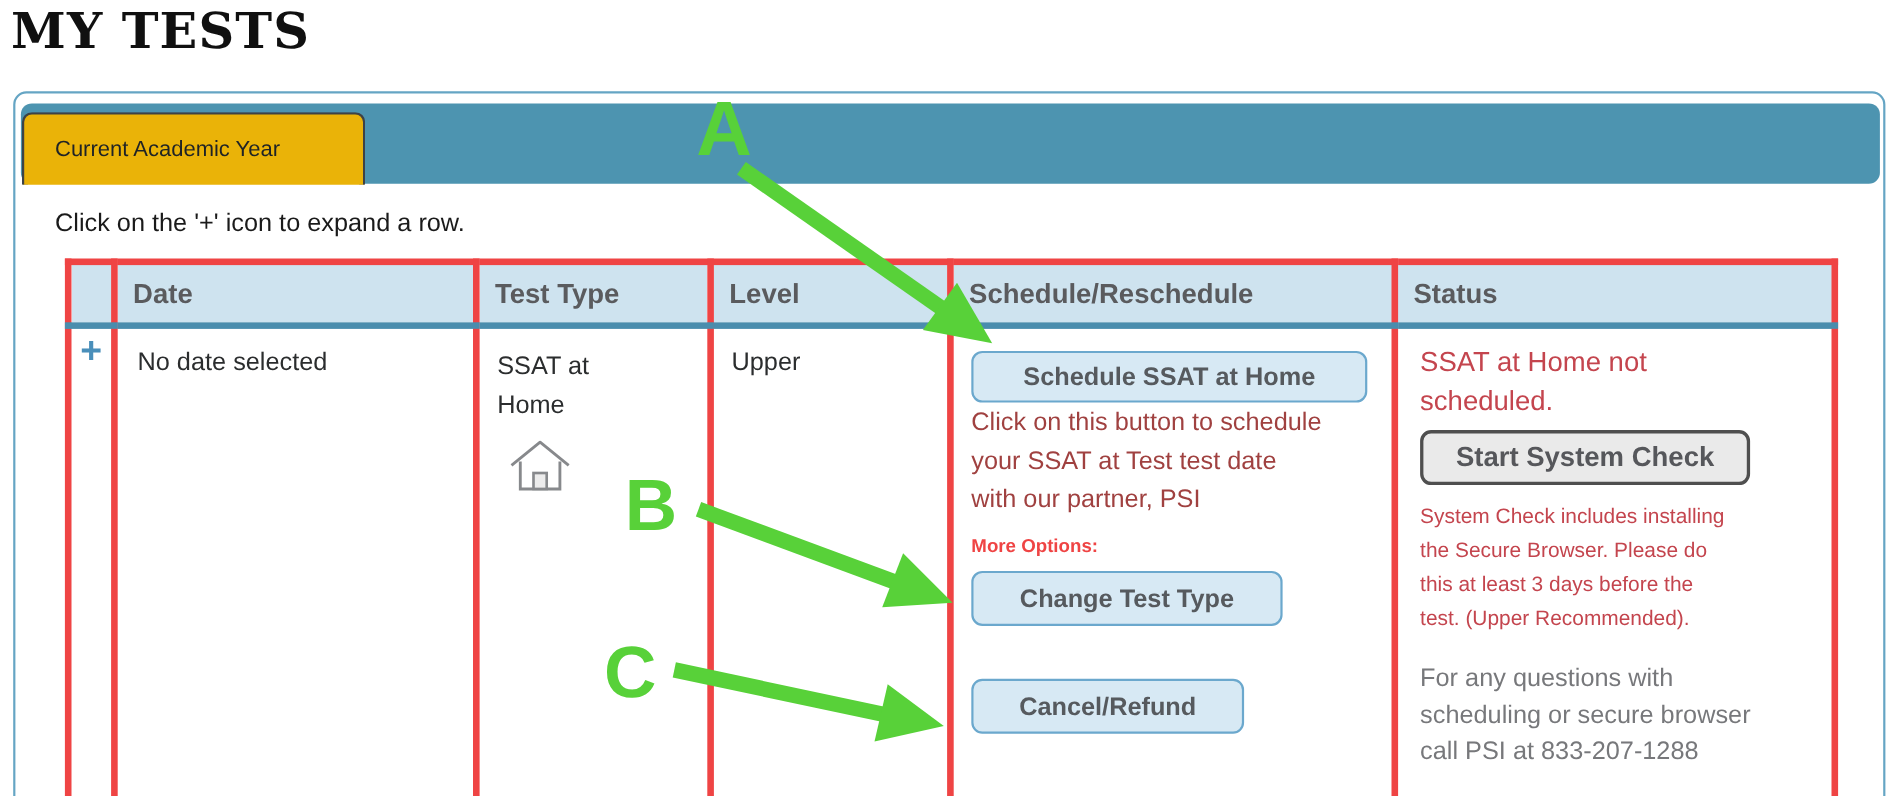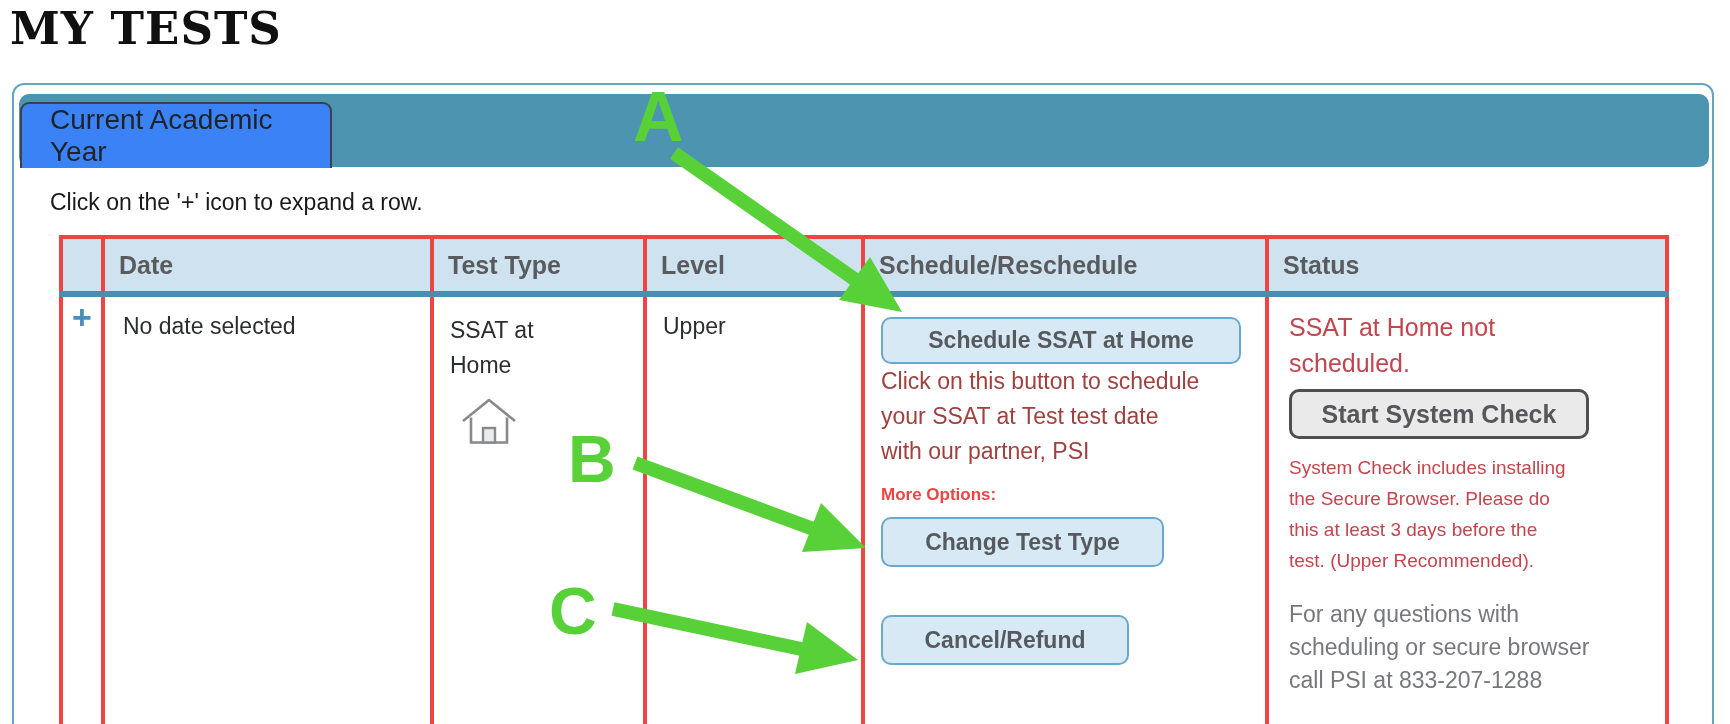--- a/index.html
+++ b/index.html
@@ -7,28 +7,28 @@
           font-family:"Liberation Sans",sans-serif;}
 
   .page-title{position:absolute;left:10px;top:2px;font-family:"DejaVu Serif",serif;
               font-weight:bold;font-size:45px;color:#101010;letter-spacing:1px;}
 
   .panel{position:absolute;left:12px;top:83px;width:1702px;height:700px;box-sizing:border-box;
          background:#fff;border:2px solid #65a5c4;border-radius:12px;}
   .teal-bar{position:absolute;left:5px;top:9px;width:1690px;height:73px;background:#4d94b0;
             border-radius:10px;}
   .tab{position:absolute;left:6px;top:17px;width:312px;height:66px;box-sizing:border-box;
-       background:#3b82f6;border:2px solid #3d4246;border-bottom:none;border-radius:9px 9px 0 0;
-       display:flex;align-items:center;padding-left:28px;font-size:28px;color:#1f2326;z-index:2;}
+       background:#eab308;border:2px solid #3d4246;border-bottom:none;border-radius:9px 9px 0 0;
+       display:flex;align-items:center;padding-left:28px;font-size:20px;color:#1f2326;z-index:2;}
   .hint{position:absolute;left:36px;top:104px;font-size:23px;color:#1a1a1a;}
 
   table.tests{position:absolute;left:45px;top:150px;width:1606px;border-collapse:collapse;
               table-layout:fixed;}
   table.tests{border-left:4px solid #4e8fb0;border-top:2px solid #4e8fb0;border-right:2px solid #4e8fb0;}
-  table.tests td{border:4px solid #ef4444;vertical-align:top;overflow:hidden;}
+  table.tests td{border:6px solid #ef4444;vertical-align:top;overflow:hidden;}
   tr.hdr td{background:#cee3ef;color:#5a5b5e;font-weight:bold;font-size:25px;line-height:30px;
             padding:11px 0 11px 14px;border-bottom:6px solid #4a8dad;}
   tr.hdr td.first{padding-left:0;}
   tr.r1 td{height:418px;border-bottom:4px solid #4a8dad;background:#fff;}
   td.expander{vertical-align:middle;text-align:center;color:#4a8fba;font-size:34px;font-weight:bold;}
   td.c-date{padding:16px 0 0 18px;font-size:23px;color:#2b2d2e;}
   td.c-type{padding:16px 0 0 16px;font-size:23px;color:#2b2d2e;}
   td.c-type .wrap{display:block;width:112px;line-height:35px;}
   td.c-level{padding:16px 0 0 16px;font-size:23px;color:#2b2d2e;}
   td.c-sched{padding:20px 0 0 16px;}

